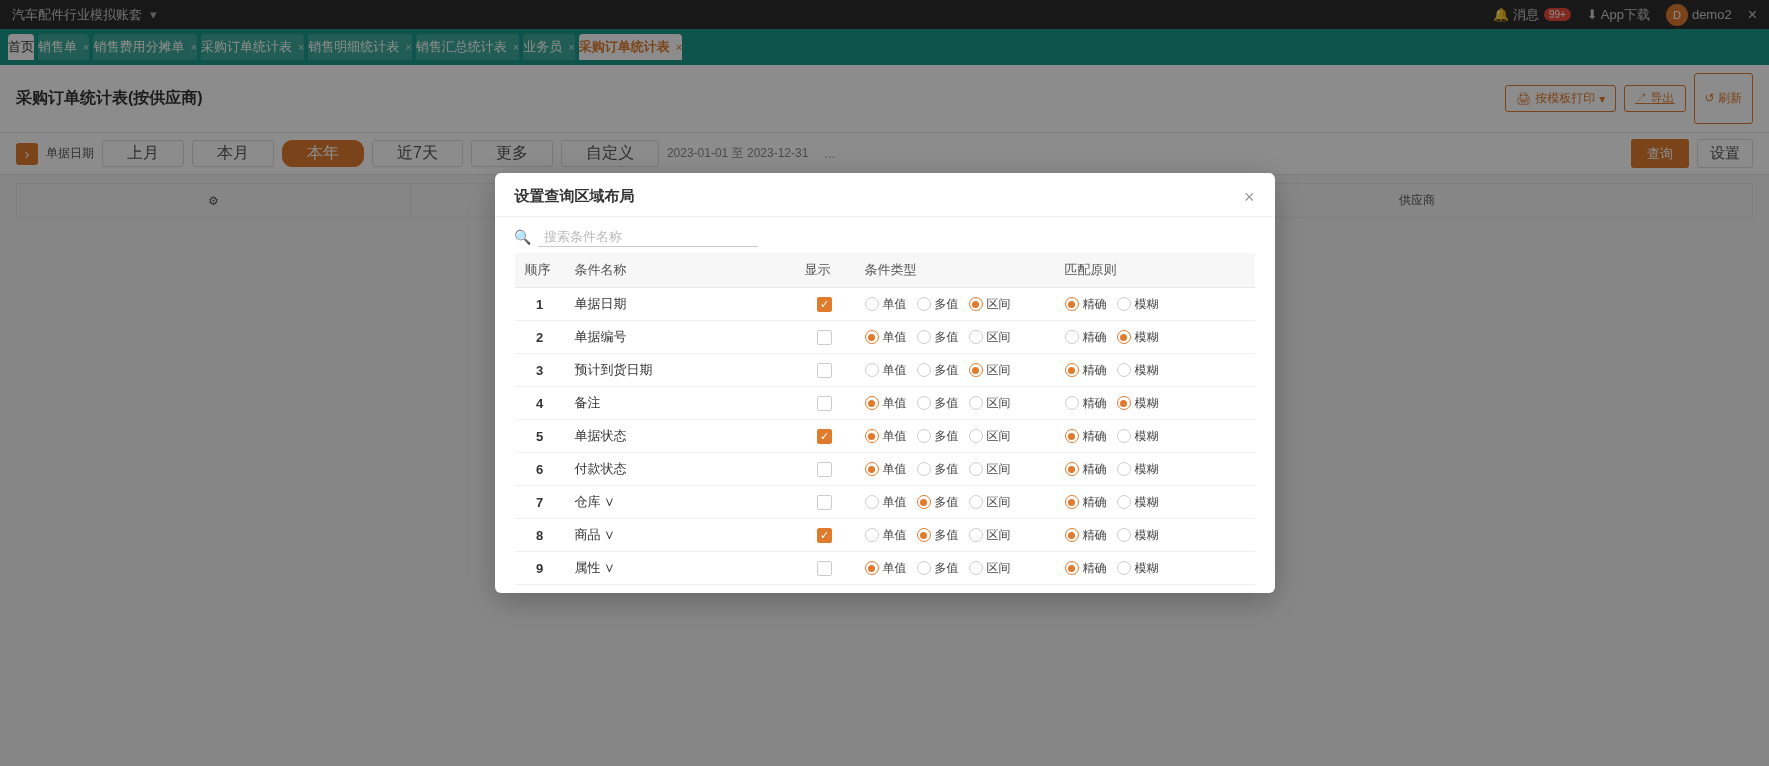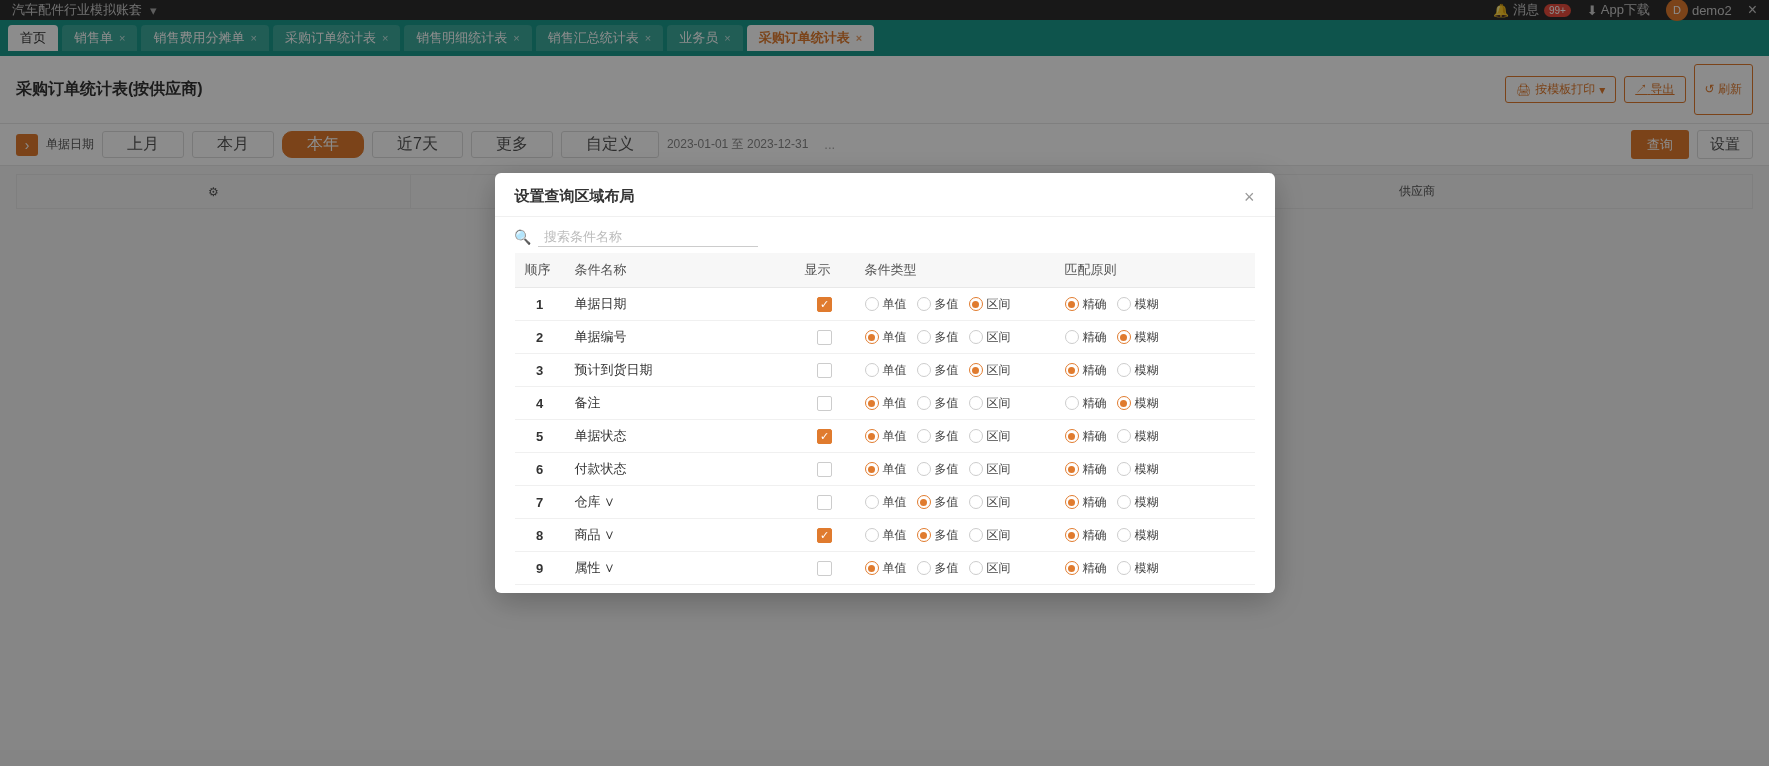--- a/index.html
+++ b/index.html
@@ -1,21 +1,21 @@
 <!DOCTYPE html>
 <html><head>
   <meta charset="utf-8">
   <style>
     * { box-sizing: border-box; margin: 0; padding: 0; }
     body { font-family: 'Microsoft YaHei', Arial, sans-serif; font-size: 13px; background: #f0f0f0; overflow: hidden; }
 
     
     .top-bar {
       background: #2d2d2d;
-      height: 20px;
+      height: 29px;
       display: flex;
       align-items: center;
       justify-content: space-between;
       padding: 0 12px;
       color: #ccc;
     }
     .top-bar-left { display: flex; align-items: center; gap: 8px; font-size: 13px; }
     .top-bar-right { display: flex; align-items: center; gap: 16px; font-size: 13px; }
     .top-bar-right .badge { background: #e74c3c; color: #fff; border-radius: 8px; padding: 1px 5px; font-size: 10px; margin-left: 2px; }
     .top-bar-right .close-btn { color: #ccc; cursor: pointer; font-size: 16px; }
@@ -25,21 +25,21 @@
       background: #1a9a8a;
       height: 36px;
       display: flex;
       align-items: center;
       padding: 0 8px;
       gap: 4px;
     }
     .tab-item {
       background: rgba(255,255,255,0.15);
       color: #fff;
-      padding: 4px 12px;
+      padding: 4px 0;
       border-radius: 4px 4px 0 0;
       font-size: 13px;
       cursor: pointer;
       display: flex;
       align-items: center;
       gap: 6px;
       white-space: nowrap;
     }
     .tab-item.active { background: #fff; color: #333; }
     .tab-item .tab-close { font-size: 11px; opacity: 0.7; }

